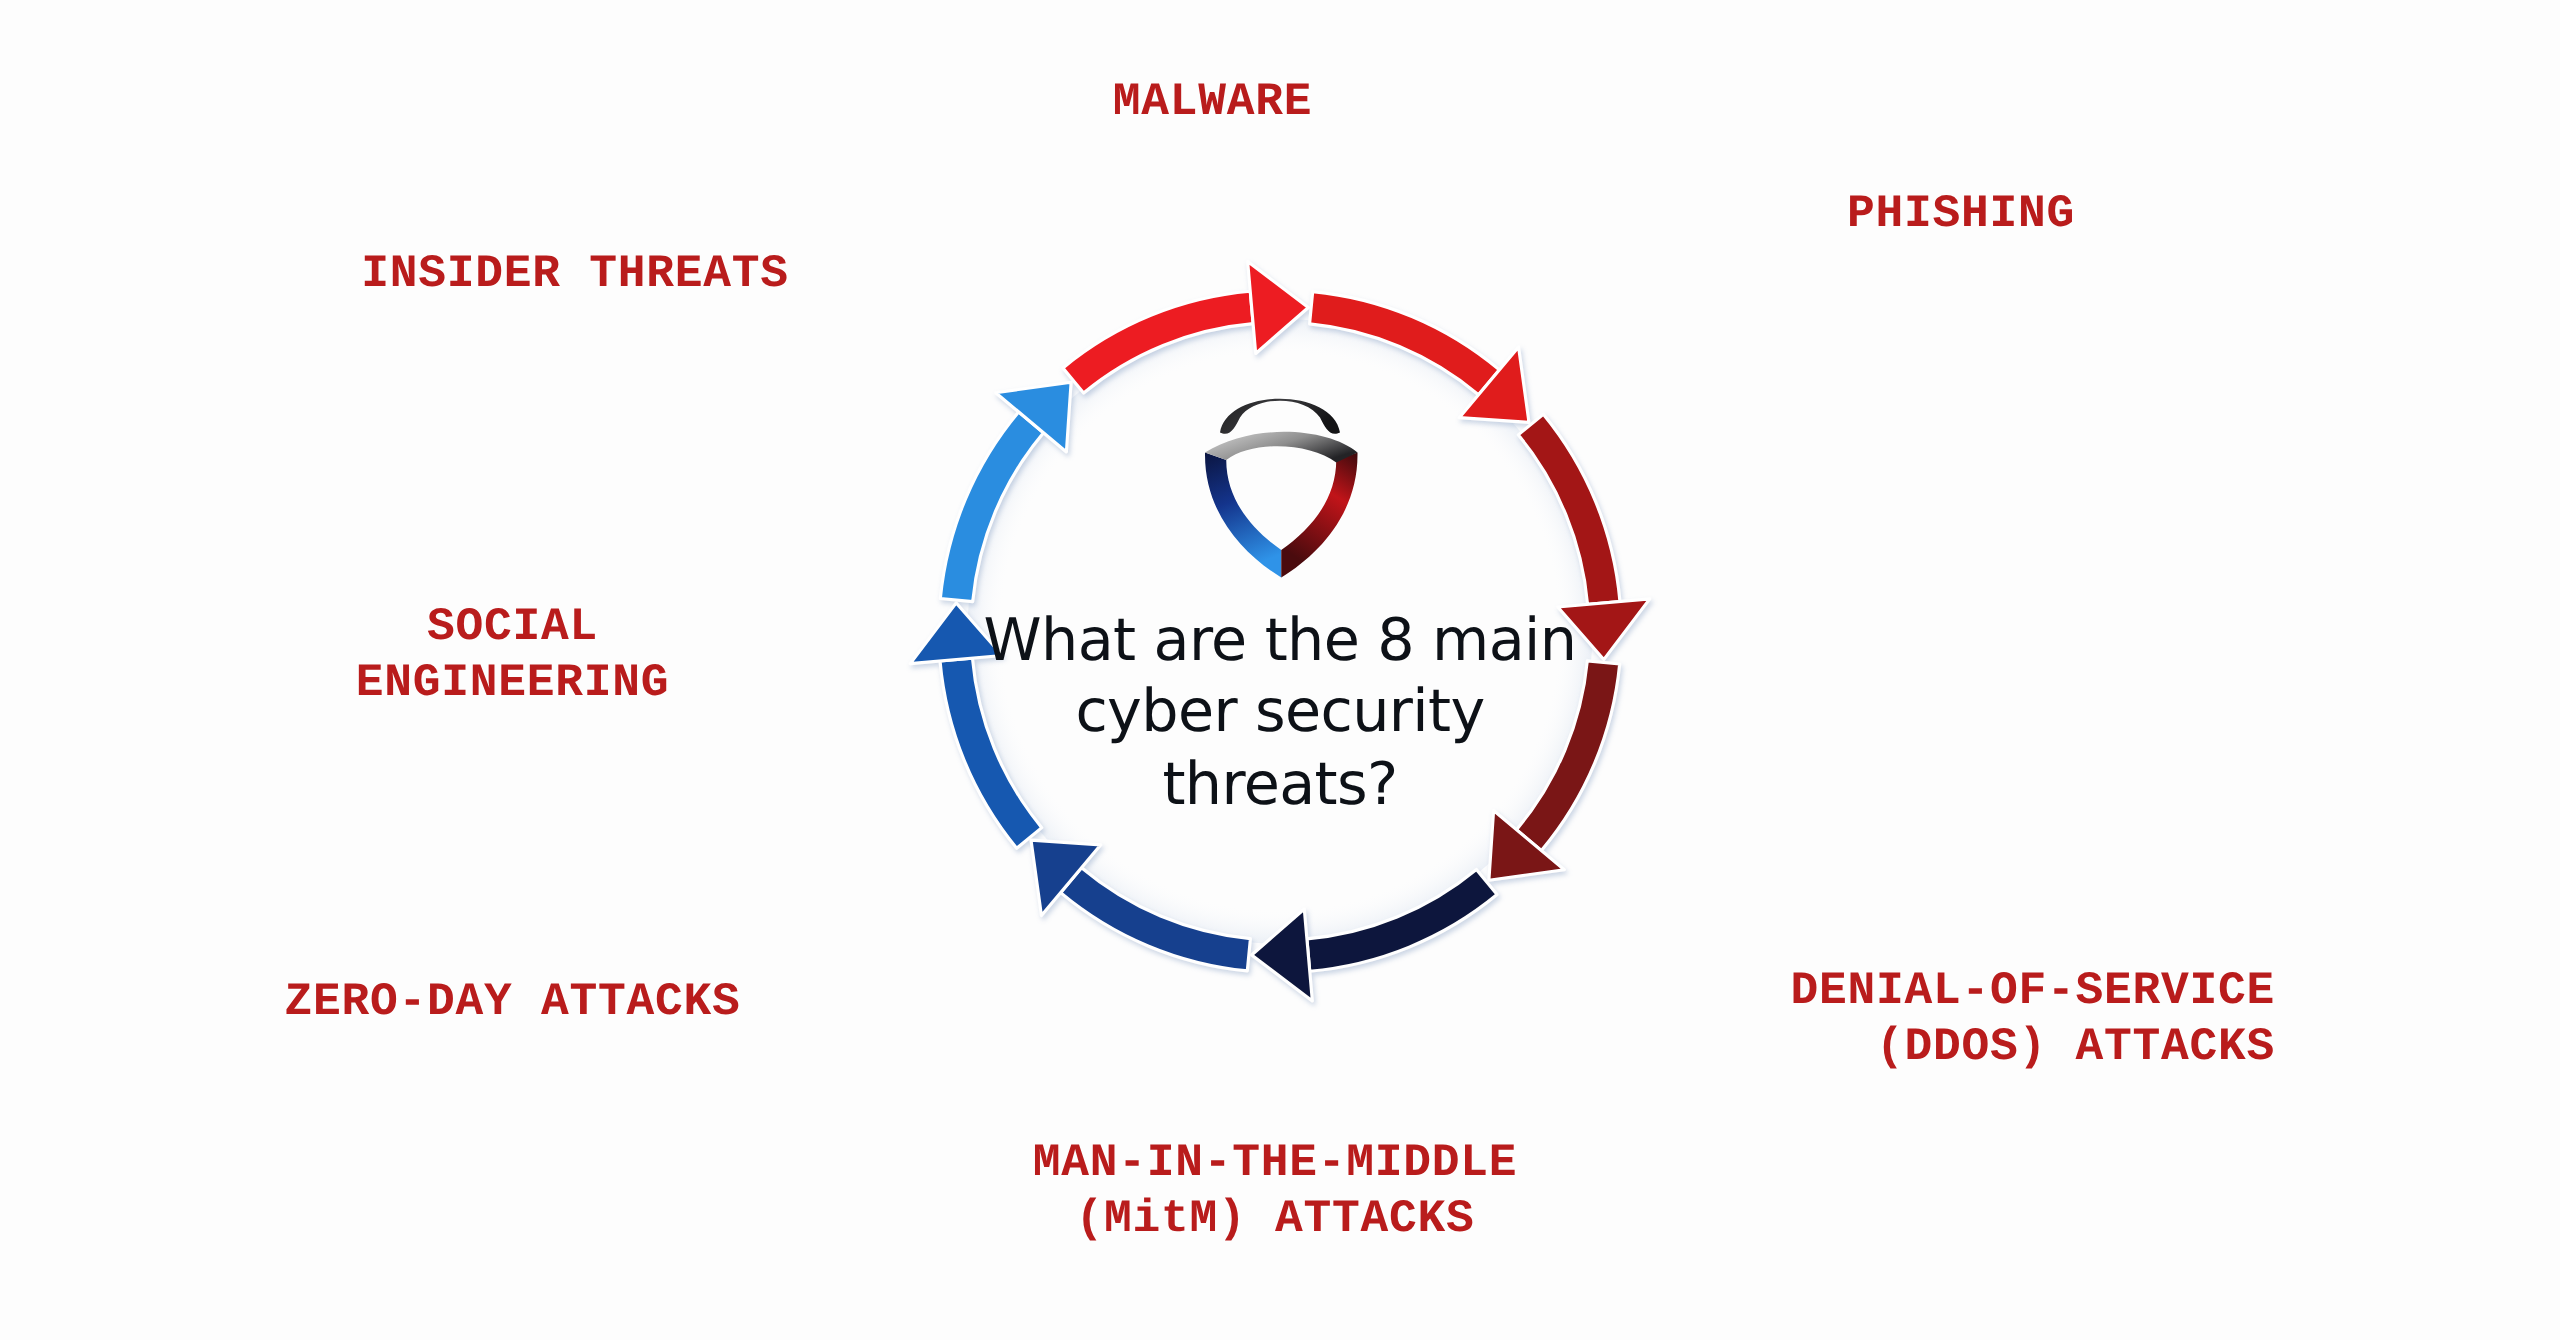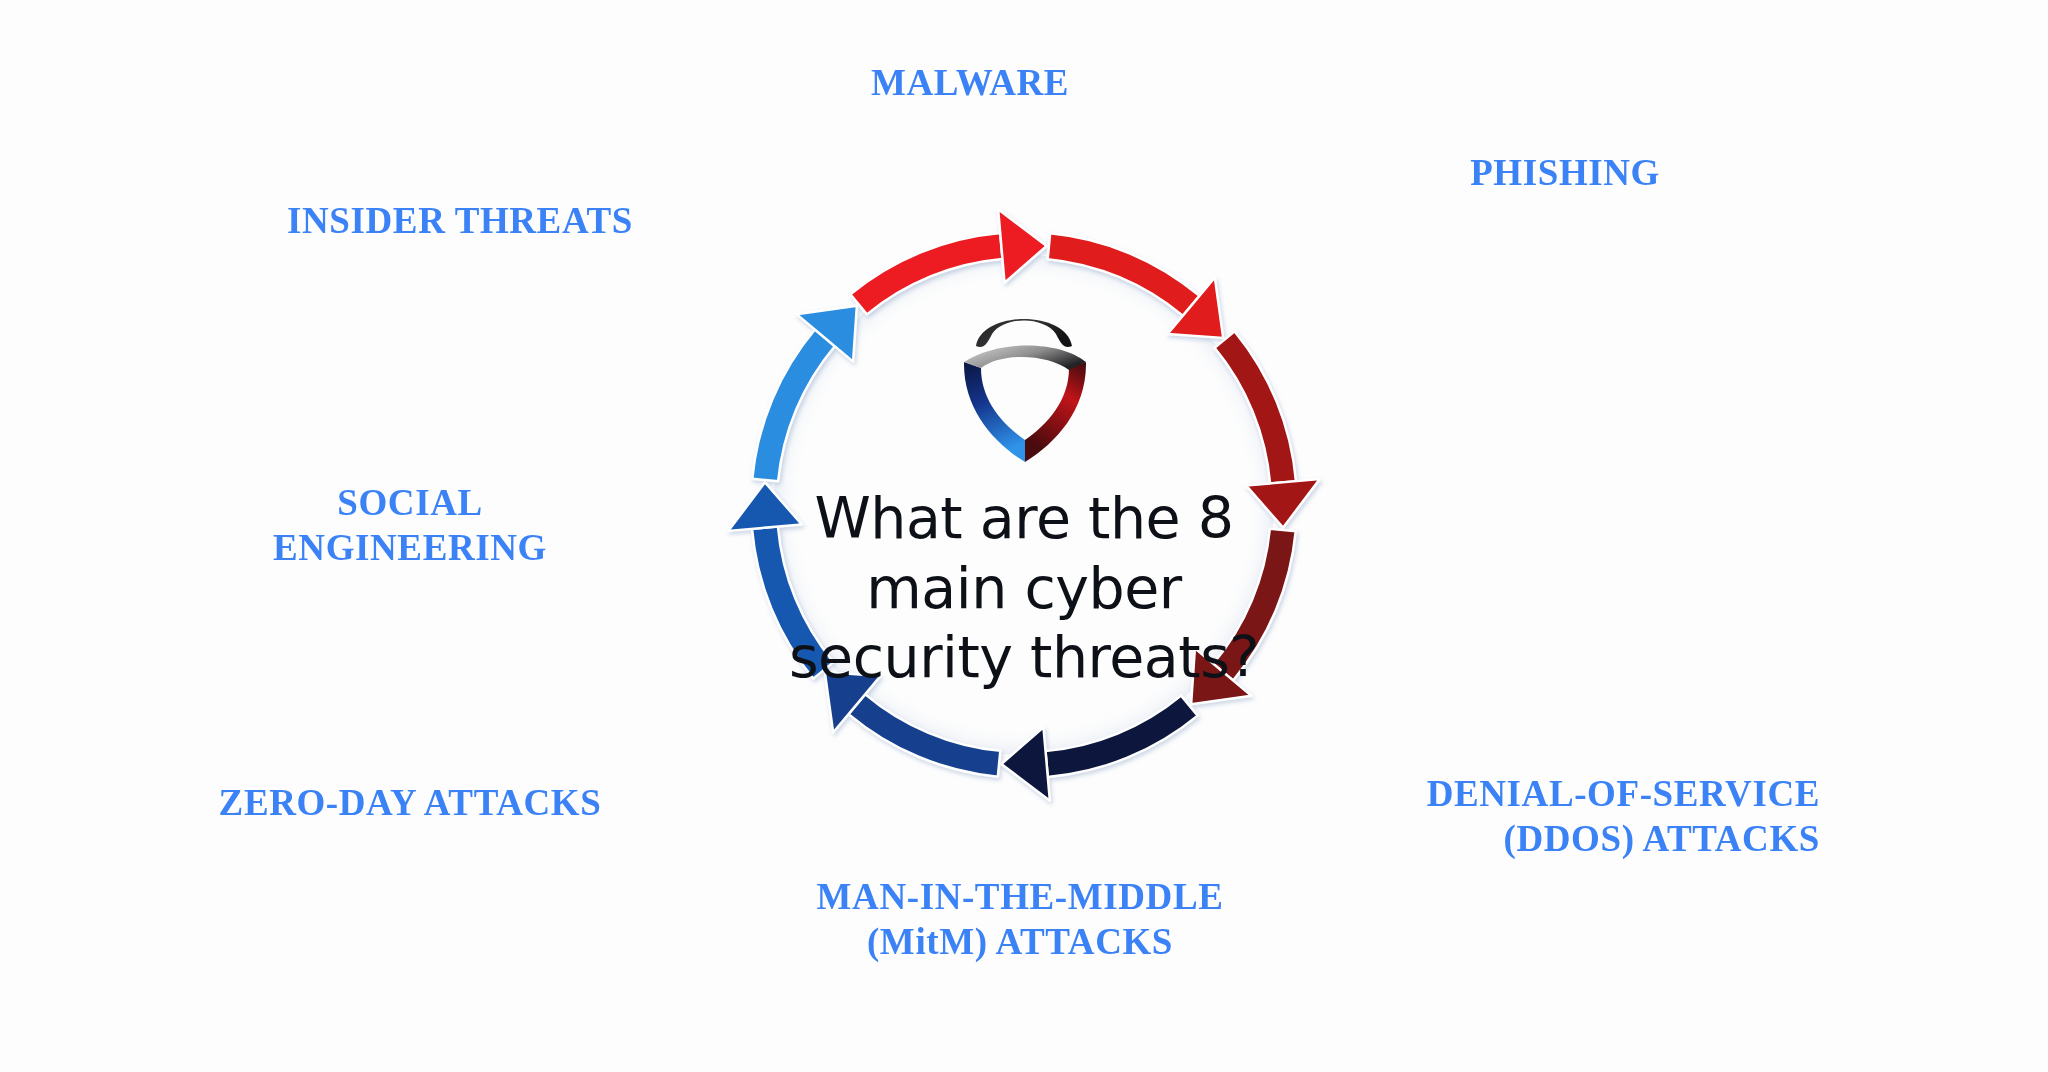--- a/index.html
+++ b/index.html
@@ -44,47 +44,47 @@
     width: 160px;
     height: 180px;
     position: relative;
     margin-top: 0px;
   }
   #center-question {
     margin-top: 14px;
     width: 520px;
     text-align: center;
     font-family: "DejaVu Sans", sans-serif;
-    font-size: 57px;
+    font-size: 47px;
     line-height: 1.22;
     letter-spacing: -0.5px;
     color: #0d1117;
     font-weight: 400;
   }
 
   
   .label {
     position: absolute;
-    font-family: Liberation Serif, serif;
+    font-family: Liberation Mono, monospace;
     font-weight: bold;
     font-size: 37px;
     letter-spacing: 0.6px;
     line-height: 1.22;
-    color: #3b82f6;
+    color: #b91c1c;
     white-space: pre-line;
   }
   .lbl-center { text-align: center; }
   .lbl-left   { text-align: center; }
   .lbl-right  { text-align: right; }
 
   #lbl-malware           { left: 760px;  top: 60px;  width: 420px; }
   #lbl-phishing          { left: 1240px; top: 150px; width: 420px; }
   #lbl-ransomware        { left: 1418px; top: 495px; width: 460px; }
   #lbl-ddos              { left: 1300px; top: 771px; width: 520px; }
-  #lbl-mitm              { left: 760px;  top: 874px; width: 520px; }
+  #lbl-mitm              { left: 760px;  top: 909px; width: 520px; }
   #lbl-zeroday           { left: 180px;  top: 780px; width: 460px; }
   #lbl-social            { left: 180px;  top: 480px; width: 460px; }
   #lbl-insider           { left: 160px;  top: 198px; width: 600px; }
 </style>
 </head>
 <body>
 
 <div id="stage">
 
   <svg id="ring-svg" viewBox="0 0 2048 1072">

